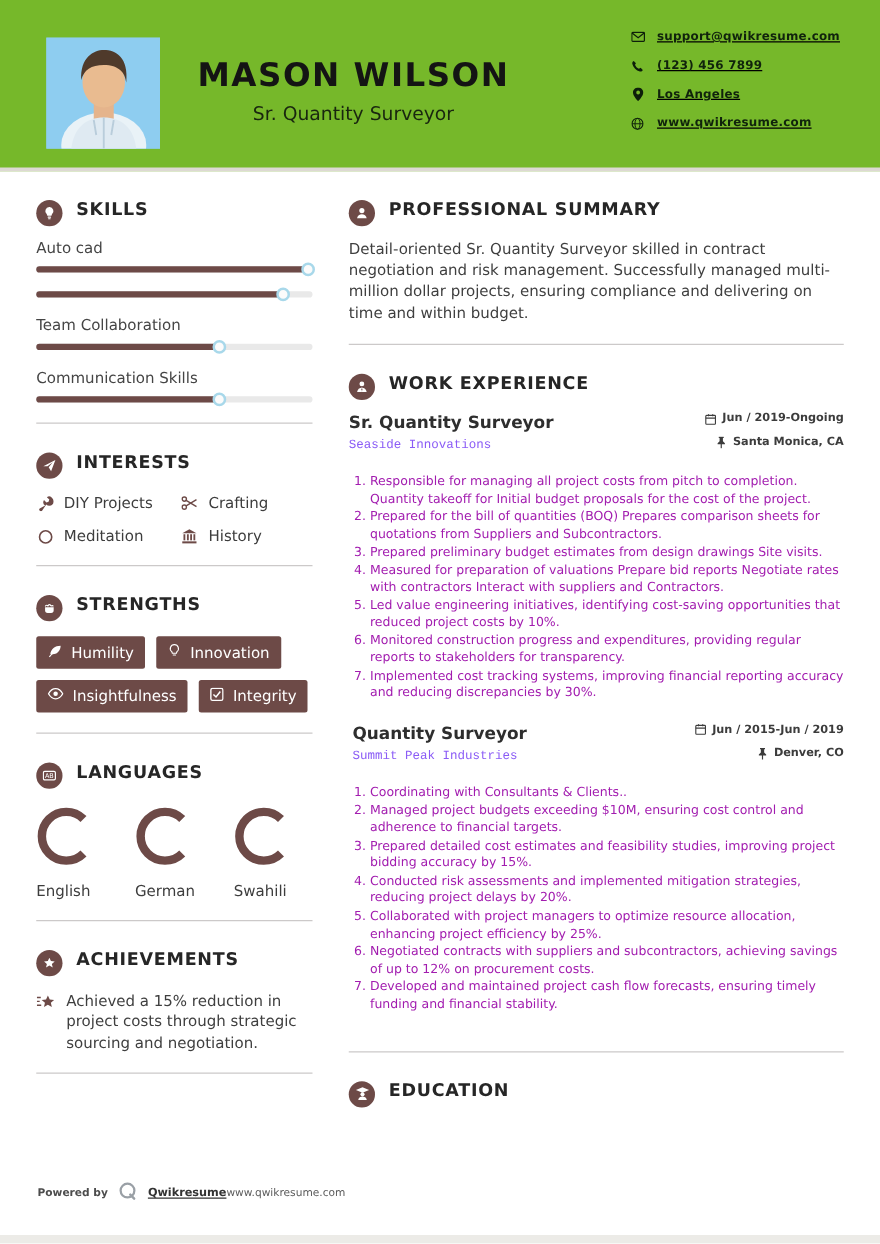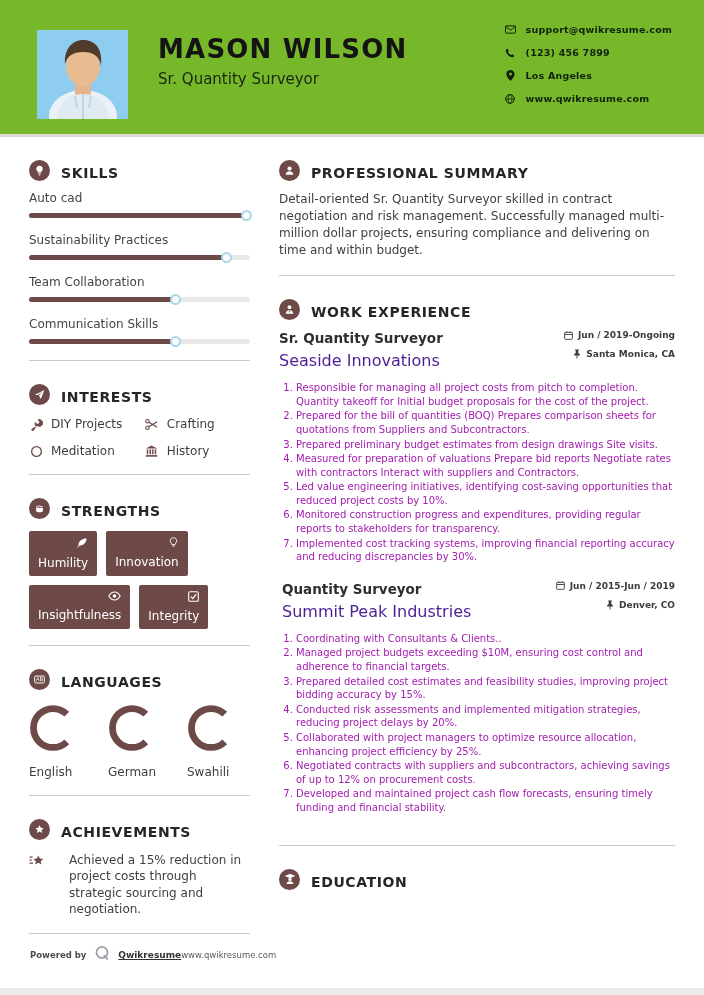--- a/index.html
+++ b/index.html
@@ -3,73 +3,73 @@
 <meta charset="utf-8">
 <style>
   * { box-sizing: border-box; }
   html,body { margin:0; padding:0; background:#fff; }
   body { font-family:"DejaVu Sans","Liberation Sans",sans-serif; }
   .page { position:relative; width:704px; height:995px; background:#ffffff; overflow:hidden; }
 
   
   .hdr { position:relative; height:137px; background:#76b82a; border-bottom:3px solid #ddd9d3; }
   .photo { position:absolute; left:37px; top:30px; width:91px; height:89px; background:#8ecdf0; overflow:hidden; }
-  .idblock { position:absolute; left:158px; top:36px; }
+  .idblock { position:absolute; left:158px; top:48px;text-align:center; }
   .name { font-size:26px; font-weight:800; color:#141414; letter-spacing:1.2px; line-height:1; }
   .role { font-size:15px; font-weight:500; color:#19260f; margin-top:8px; }
-  .contact { position:absolute; right:32px; top:24px; }
+  .contact { position:absolute; right:32px; top:24px;text-decoration:underline; }
   .contact-row { display:flex; align-items:center; gap:10px; margin-bottom:12px; color:#10230c; }
   .contact-row .ctxt { font-size:9.5px; font-weight:700; letter-spacing:.2px; }
   .cicon { width:11px; height:11px; display:flex; align-items:center; justify-content:center; color:#0d1f0a; }
 
   
   .main { display:flex; padding:0 29px; gap:29px; }
   .col-l { width:221px; flex:0 0 221px; }
   .col-r { flex:1; min-width:0; }
 
-  .sec-head { display:flex; align-items:flex-end; gap:11px; margin:23px 0 10px; }
+  .sec-head { display:flex; align-items:flex-start; gap:11px; margin:23px 0 10px; }
   .icon-circle { width:21px; height:21px; border-radius:50%; background:#6d4a47; color:#fff; flex:0 0 21px;
                  display:flex; align-items:center; justify-content:center; }
   .sec-title { font-size:14px; font-weight:800; color:#262626; letter-spacing:.6px; }
   .divider { border:none; border-top:1px solid #ccc9c9; margin:16px 0 0; }
 
   
   .skill-label { font-size:12px; color:#454545; margin:9px 0 8px; }
   .track { position:relative; height:5px; background:#e9e9e9; border-radius:3px; margin-bottom:15px; }
   .fill { position:relative; height:5px; background:#6d4a47; border-radius:3px; }
   .thumb { position:absolute; right:-6px; top:-3px; width:11px; height:11px; border-radius:50%;
            background:#fbfbfb; border:2px solid #a8d8ea; }
 
   
   .int-grid { display:grid; grid-template-columns:1.1fr 1fr; row-gap:13px; margin-top:12px; }
   .int-item { display:flex; align-items:center; gap:8px; font-size:12px; color:#3d3d3d; }
   .int-icon { color:#6d4a47; width:14px; display:flex; justify-content:center; }
 
   
   .tags { display:flex; flex-wrap:wrap; gap:9px; margin-top:12px; }
-  .tag { display:inline-flex; align-items:flex-end; gap:7px; background:#6d4a47; color:#fff;
-         font-size:12px; padding:6px 9px; border-radius:2px;flex-direction:column; }
+  .tag { display:inline-flex; align-items:flex-start; gap:7px; background:#6d4a47; color:#fff;
+         font-size:12px; padding:6px 9px; border-radius:2px; }
   .tag-icon { display:flex; }
 
   
   .langs { display:flex; gap:29px; margin-top:14px; }
   .lang { width:50px; text-align:left; }
   .lang-label { font-size:12px; color:#3d3d3d; margin-top:9px; }
 
   
-  .ach-item { display:flex; gap:24px; margin-top:12px; }
+  .ach-item { display:flex; gap:8px; margin-top:12px; }
   .ach-icon { color:#6d4a47; flex:0 0 16px; padding-top:1px; }
   .ach-text { font-size:12px; color:#3f3f3f; line-height:1.36; }
 
   
   .summary-text { font-size:12px; color:#3f3f3f; line-height:1.42; margin-top:2px; }
   .job { margin-top:17px; }
   .job-top { display:flex; justify-content:space-between; align-items:flex-start; }
   .job-title { font-size:13.5px; font-weight:700; color:#2e2e2e; }
-  .job-company { font-size:16px; color:#4c1d95; margin-top:5px; }
+  .job-company { font-size:10px; color:#8b5cf6; margin-top:5px;font-family:Liberation Mono, monospace; }
   .meta { text-align:right; }
   .meta-row { display:flex; justify-content:flex-end; align-items:center; gap:5px;
               font-size:9px; font-weight:700; color:#3c3c3c; margin-bottom:9px; }
   .meta-icon { color:#3c3c3c; display:flex; }
   ol.bullets { margin:11px 0 0; padding-left:17px; }
   ol.bullets li { font-size:10px; color:#a21caf; line-height:1.36; margin-bottom:1px; }
 
   
   .footer { position:absolute; left:30px; right:30px; bottom:30px; display:flex;
             align-items:center; }
@@ -156,21 +156,20 @@
       <div>
         <div>
           <div class="skill-label">Auto cad</div>
           <div class="track">
               <div class="fill" style="width: 98%;">
                 <span class="thumb"></span>
               </div>
             </div>
         </div>
         <div>
-          <div class="skill-label">Sustainability Practices</div>
           <div class="track">
               <div class="fill" style="width: 89%;">
                 <span class="thumb"></span>
               </div>
             </div>
         </div>
         <div>
           <div class="skill-label">Team Collaboration</div>
           <div class="track">
               <div class="fill" style="width: 66%;">

